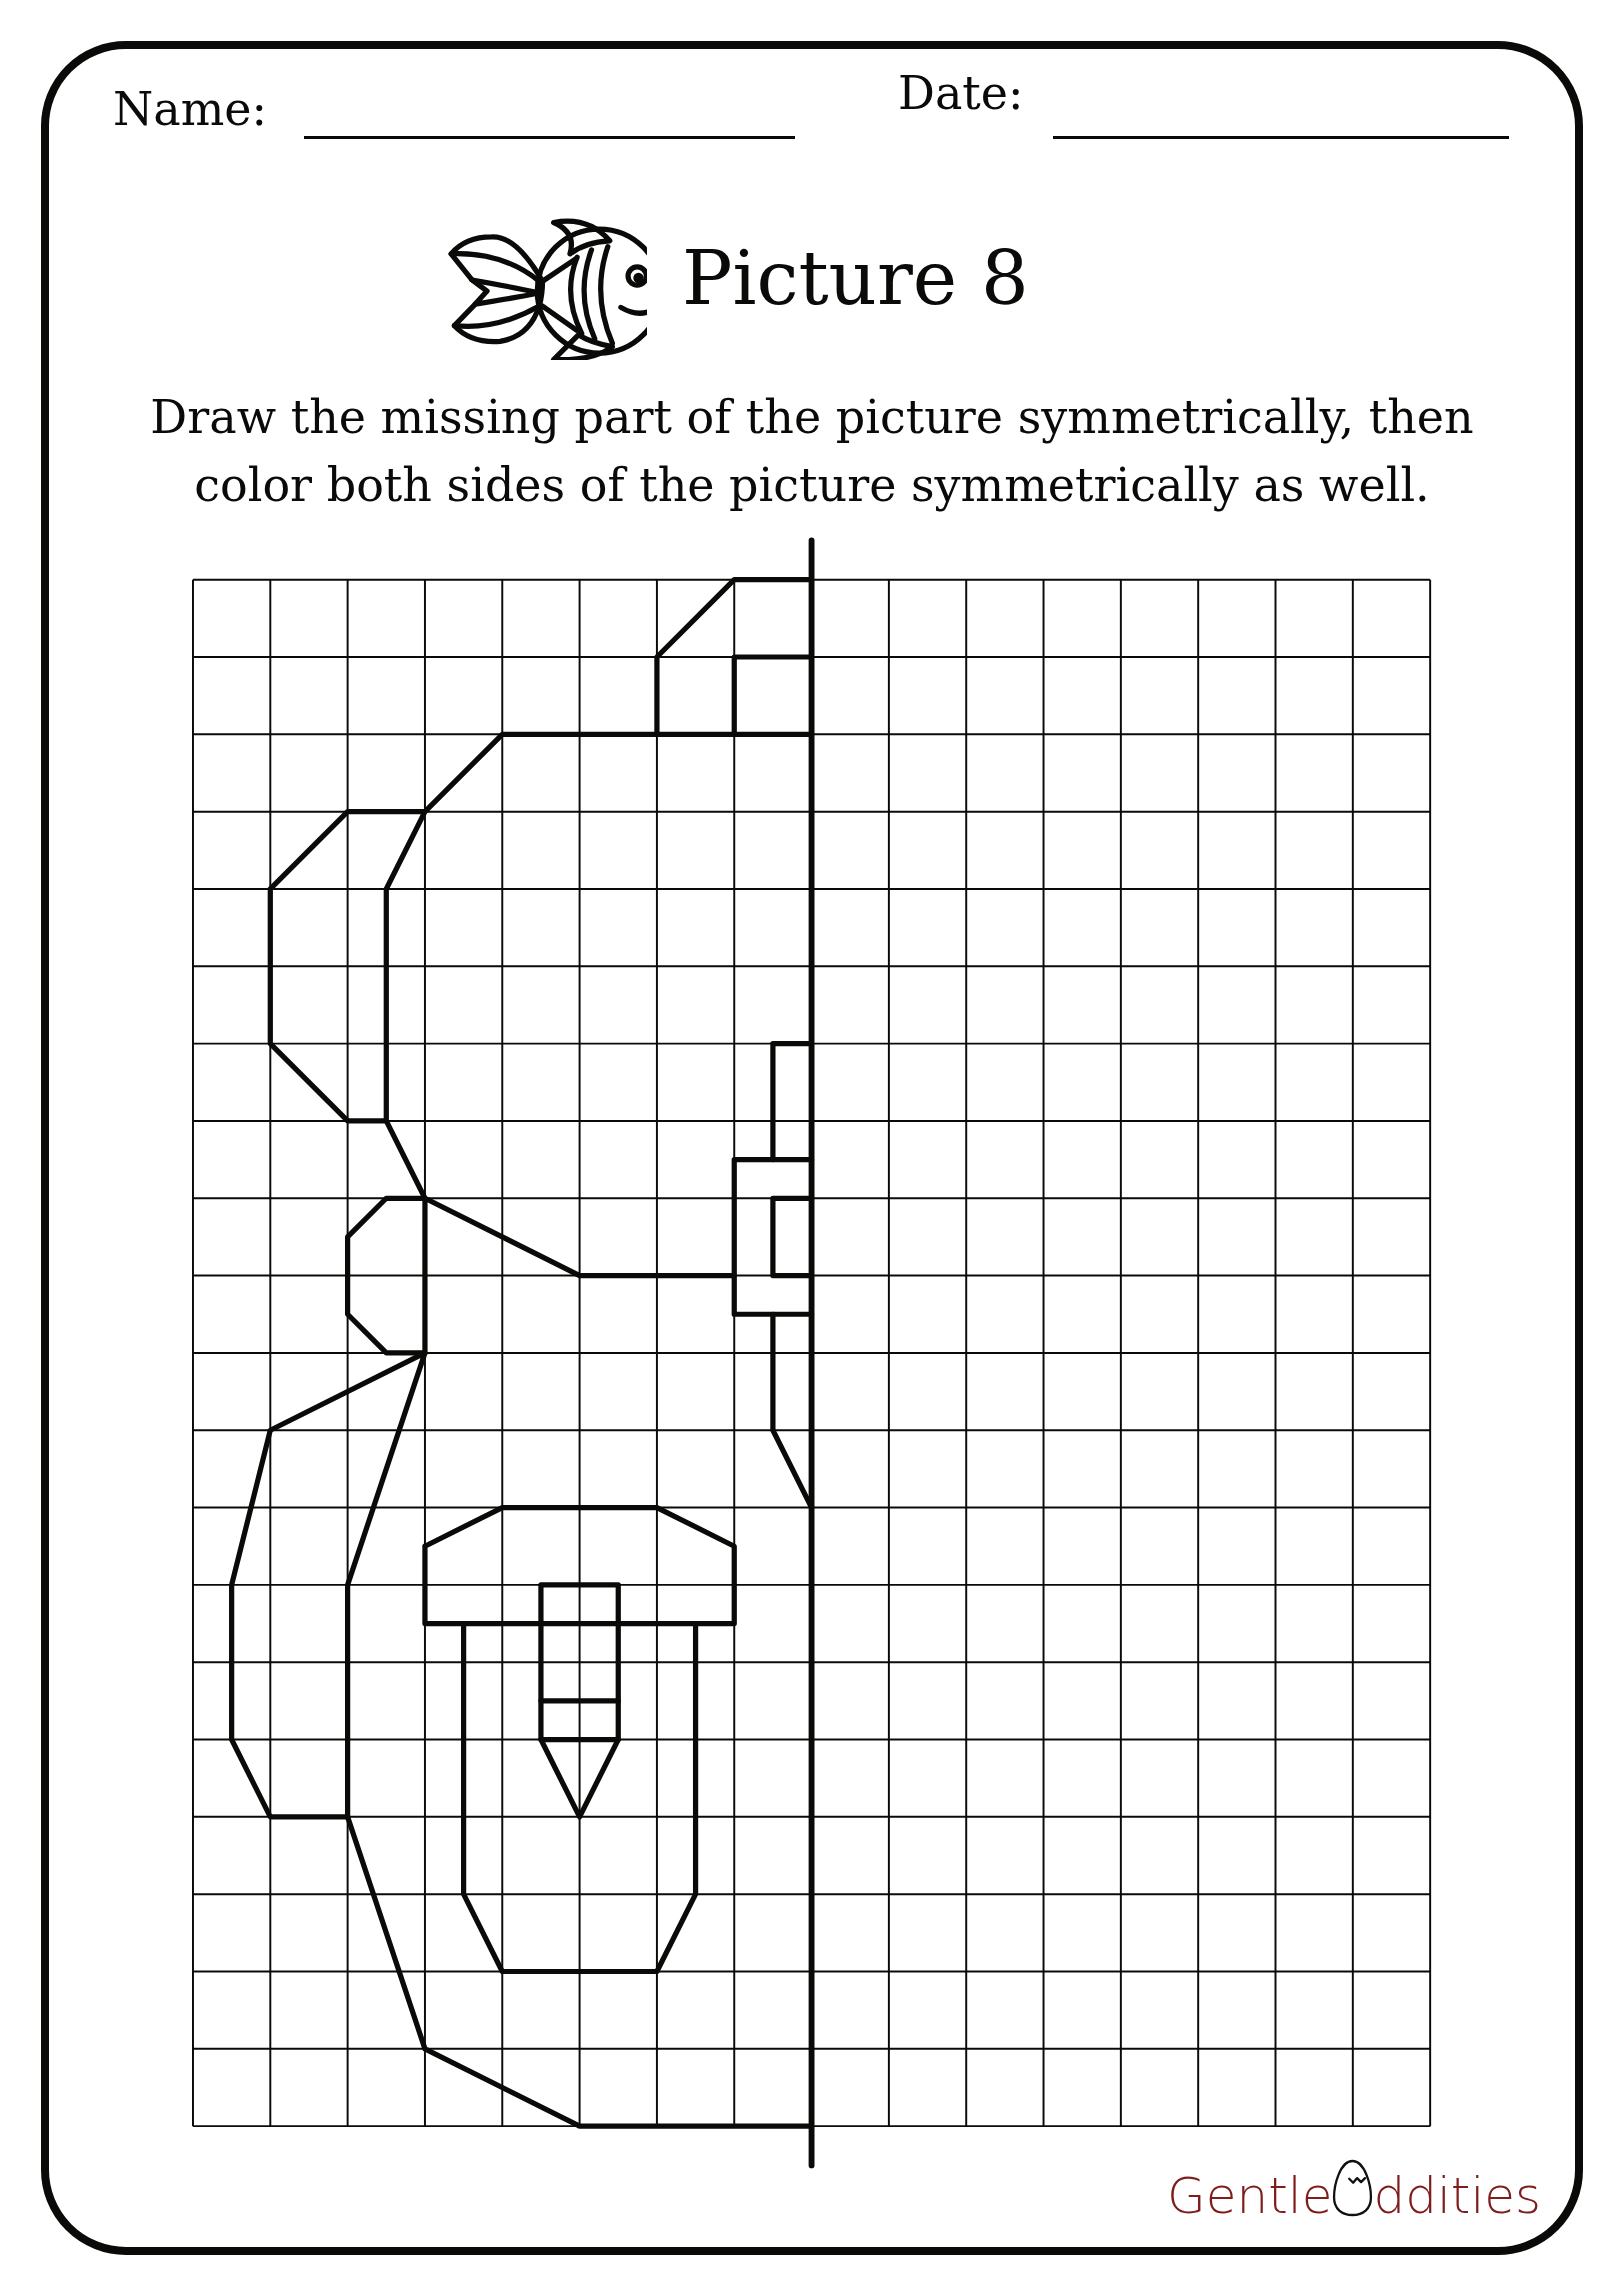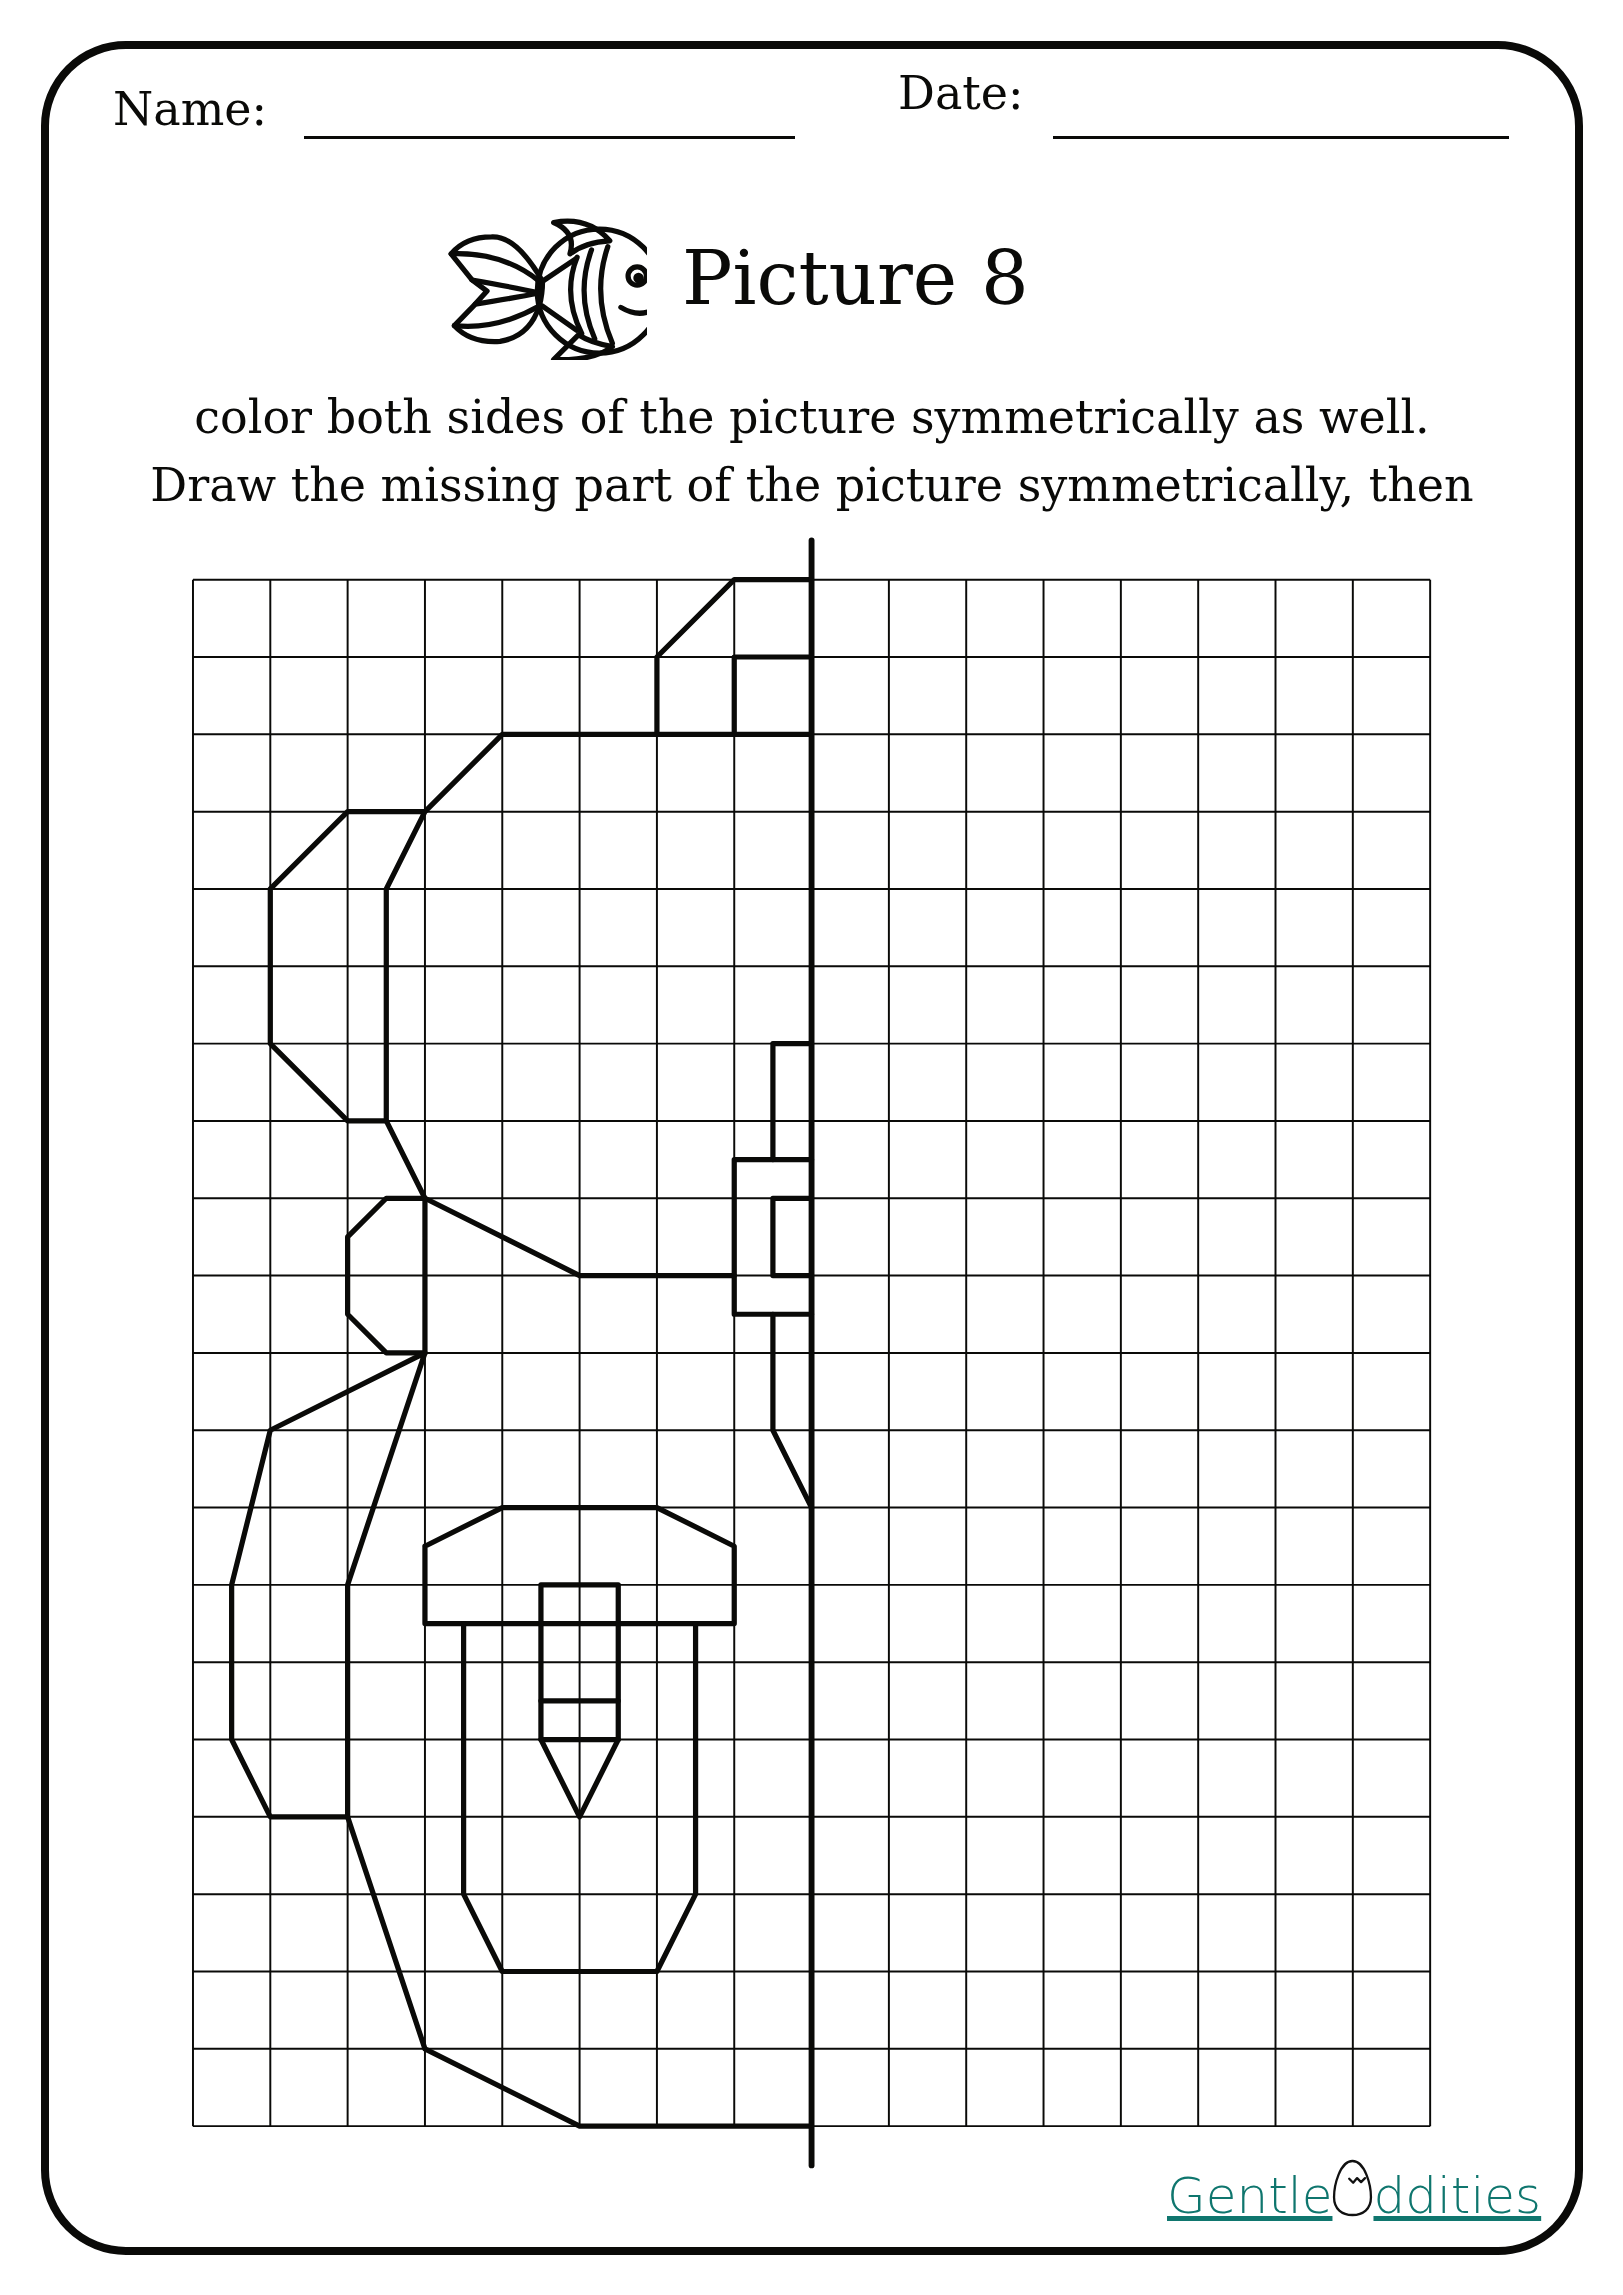--- a/index.html
+++ b/index.html
@@ -12,21 +12,21 @@
   .line-field { position: absolute; height: 3.3px; background: #0a0a08; }
   .title { position: absolute; left: 682px; top: 241px; font-size: 75px; line-height: 1;
            font-family: "DejaVu Serif", "Liberation Serif", serif; white-space: nowrap; }
   .instructions { position: absolute; left: 92px; width: 1440px; top: 383px; text-align: center;
                   font-size: 46px; line-height: 68px; font-family: "DejaVu Serif", "Liberation Serif", serif; }
   .instructions div { white-space: nowrap; }
   .fish { position: absolute; left: 425px; top: 196px; width: 222px; height: 164px; }
   .worksheet { position: absolute; left: 0; top: 0; width: 1623px; height: 2295px; }
   .brand { position: absolute; left: 1167px; top: 2159px; height: 65px;
            font-family: "DejaVu Sans", "Liberation Sans", sans-serif; font-weight: 200;
-           font-size: 50px; line-height: 65px; white-space: nowrap; color: #0f766e; text-decoration: underline; }
+           font-size: 50px; line-height: 65px; white-space: nowrap; color: #7f1d1d; }
   .brand .egg { display: inline-block; vertical-align: baseline; }
 </style>
 </head>
 <body>
 
 <div class="frame"></div>
 
 <div class="label" style="left:113px; top:86px;">Name:</div>
 <div class="line-field" style="left:304px; top:136px; width:491px;"></div>
 
@@ -56,22 +56,22 @@
     <path d="M 180 130 Q 140 60 102 62 Q 62 62 40 88 L 72 128 Q 140 140 175 148 Q 140 155 77 165 L 45 198 Q 70 225 115 222 Q 160 215 175 168 Q 180 150 180 130 Z"></path>
     <path d="M 40 88 Q 120 85 175 130"></path>
     <path d="M 45 198 Q 110 205 175 168"></path>
     <path d="M 72 128 L 95 145 L 77 165"></path>
   </g>
 </svg>
 
 <div class="title">Picture 8</div>
 
 <div class="instructions">
+  <div>Draw the missing part of the picture symmetrically, then</div>
   <div>color both sides of the picture symmetrically as well.</div>
-  <div>Draw the missing part of the picture symmetrically, then</div>
 </div>
 
 <svg class="worksheet" id="worksheet" viewBox="0 0 2481 3508">
   <g id="grid-lines" stroke="#0a0a08" stroke-width="3" fill="none">
       <line x1="295" x2="295" y1="886" y2="3250"></line>
       <line x1="413.2" x2="413.2" y1="886" y2="3250"></line>
       <line x1="531.4" x2="531.4" y1="886" y2="3250"></line>
       <line x1="649.6" x2="649.6" y1="886" y2="3250"></line>
       <line x1="767.8" x2="767.8" y1="886" y2="3250"></line>
       <line x1="886" x2="886" y1="886" y2="3250"></line>

